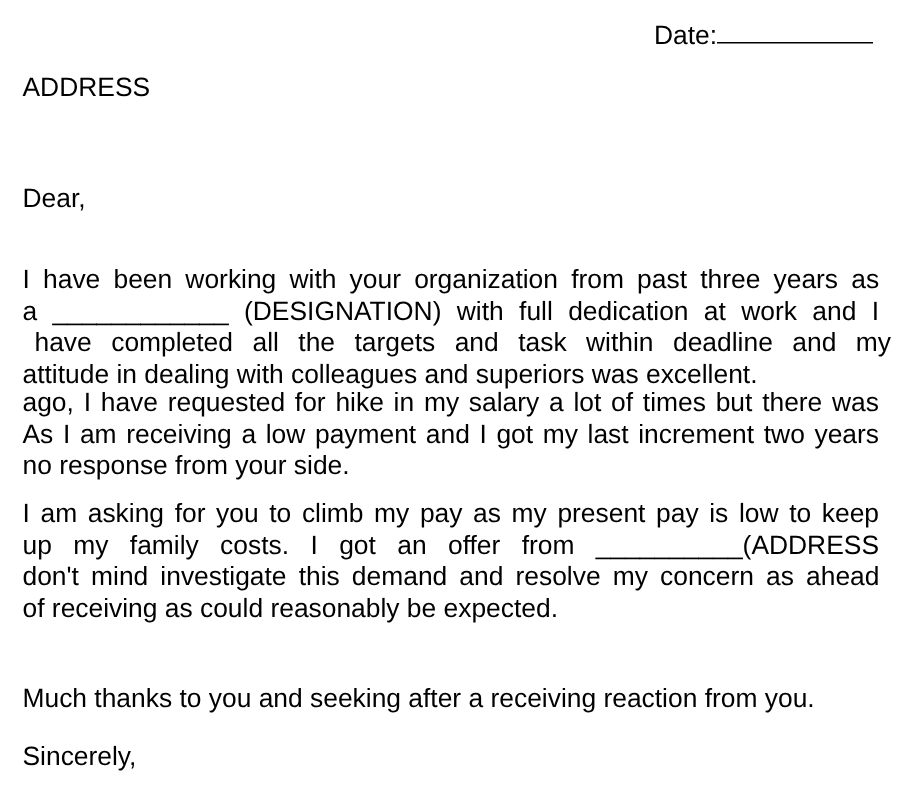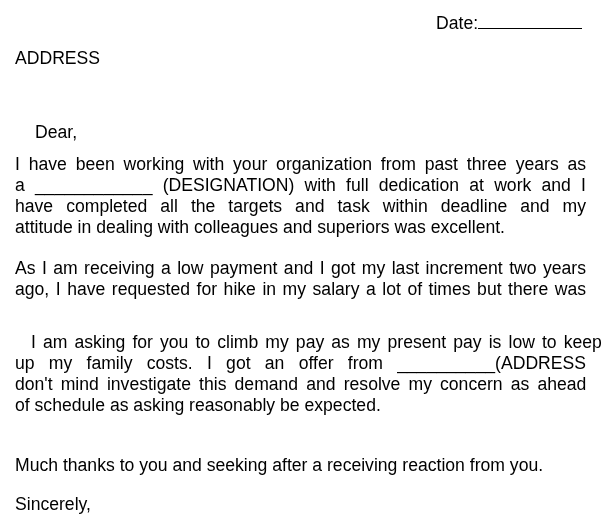--- a/index.html
+++ b/index.html
@@ -33,29 +33,28 @@
     }
     .recipient {
       position: absolute;
       top: 48px;
       left: 15px;
     }
     .salutation {
       position: absolute;
       top: 122px;
       left: 15px;
-      margin-left: 20px;
     }
     .para {
       position: absolute;
       left: 15px;
       width: 571px;
       text-align: justify;
     }
-    #p1 { top: 154px; }
+    #p1 { top: 176px; }
     #p2 { top: 258px; }
     #p3 { top: 332px; }
     #p4 { top: 455px; left: 15px; white-space: nowrap; }
     .closing {
       position: absolute;
       top: 494px;
       left: 15px;
     }
     .line { display: block; }
     .justify-line {
@@ -77,33 +76,34 @@
 
 <div class="recipient">
   <span class="line">ADDRESS</span>
 </div>
 
 <div class="salutation">Dear,</div>
 
 <div class="para" id="p1">
   <span class="justify-line" style="display: block; word-spacing: 3.90909px;">I have been working with your organization from past three years as</span>
   <span class="justify-line" style="display: block; word-spacing: 5.33333px;">a ____________ (DESIGNATION) with full dedication at work and I</span>
-  <span class="justify-line" style="display: block; word-spacing: 8.1px;">have completed all the targets and task within deadline and my</span>
+  <span class="justify-line" style="display: block; word-spacing: 8.1px; margin-left: 8px;">have completed all the targets and task within deadline and my</span>
   <span class="justify-line nj">attitude in dealing with colleagues and superiors was excellent.</span>
 </div>
 
 <div class="para" id="p2">
+  <span class="justify-line" style="display: block; word-spacing: 1.6px;">ago, I have requested for hike in my salary a lot of times but there was</span>
   <span class="justify-line" style="display: block; word-spacing: 1.5px;">As I am receiving a low payment and I got my last increment two years</span>
-  <span class="justify-line" style="display: block; word-spacing: 1.6px;">ago, I have requested for hike in my salary a lot of times but there was</span>
+  <span class="justify-line nj">no response from your side.</span>
 </div>
 
 <div class="para" id="p3">
-  <span class="justify-line" style="display: block; word-spacing: 2.1875px; margin-left: 16px;">I am asking for you to climb my pay as my present pay is low to keep</span>
+  <span class="justify-line" style="display: block; word-spacing: 2.1875px;">I am asking for you to climb my pay as my present pay is low to keep</span>
   <span class="justify-line" style="display: block; word-spacing: 9.11111px;">up my family costs. I got an offer from __________(ADDRESS</span>
   <span class="justify-line" style="display: block; word-spacing: 3.2px;">don't mind investigate this demand and resolve my concern as ahead</span>
-  <span class="justify-line nj">of schedule as asking reasonably be expected.</span>
+  <span class="justify-line nj">of receiving as could reasonably be expected.</span>
 </div>
 
 <div class="para" id="p4">
   <span class="line">Much thanks to you and seeking after a receiving reaction from you.</span>
 </div>
 
 <div class="closing">Sincerely,</div>
 
 </body></html>

